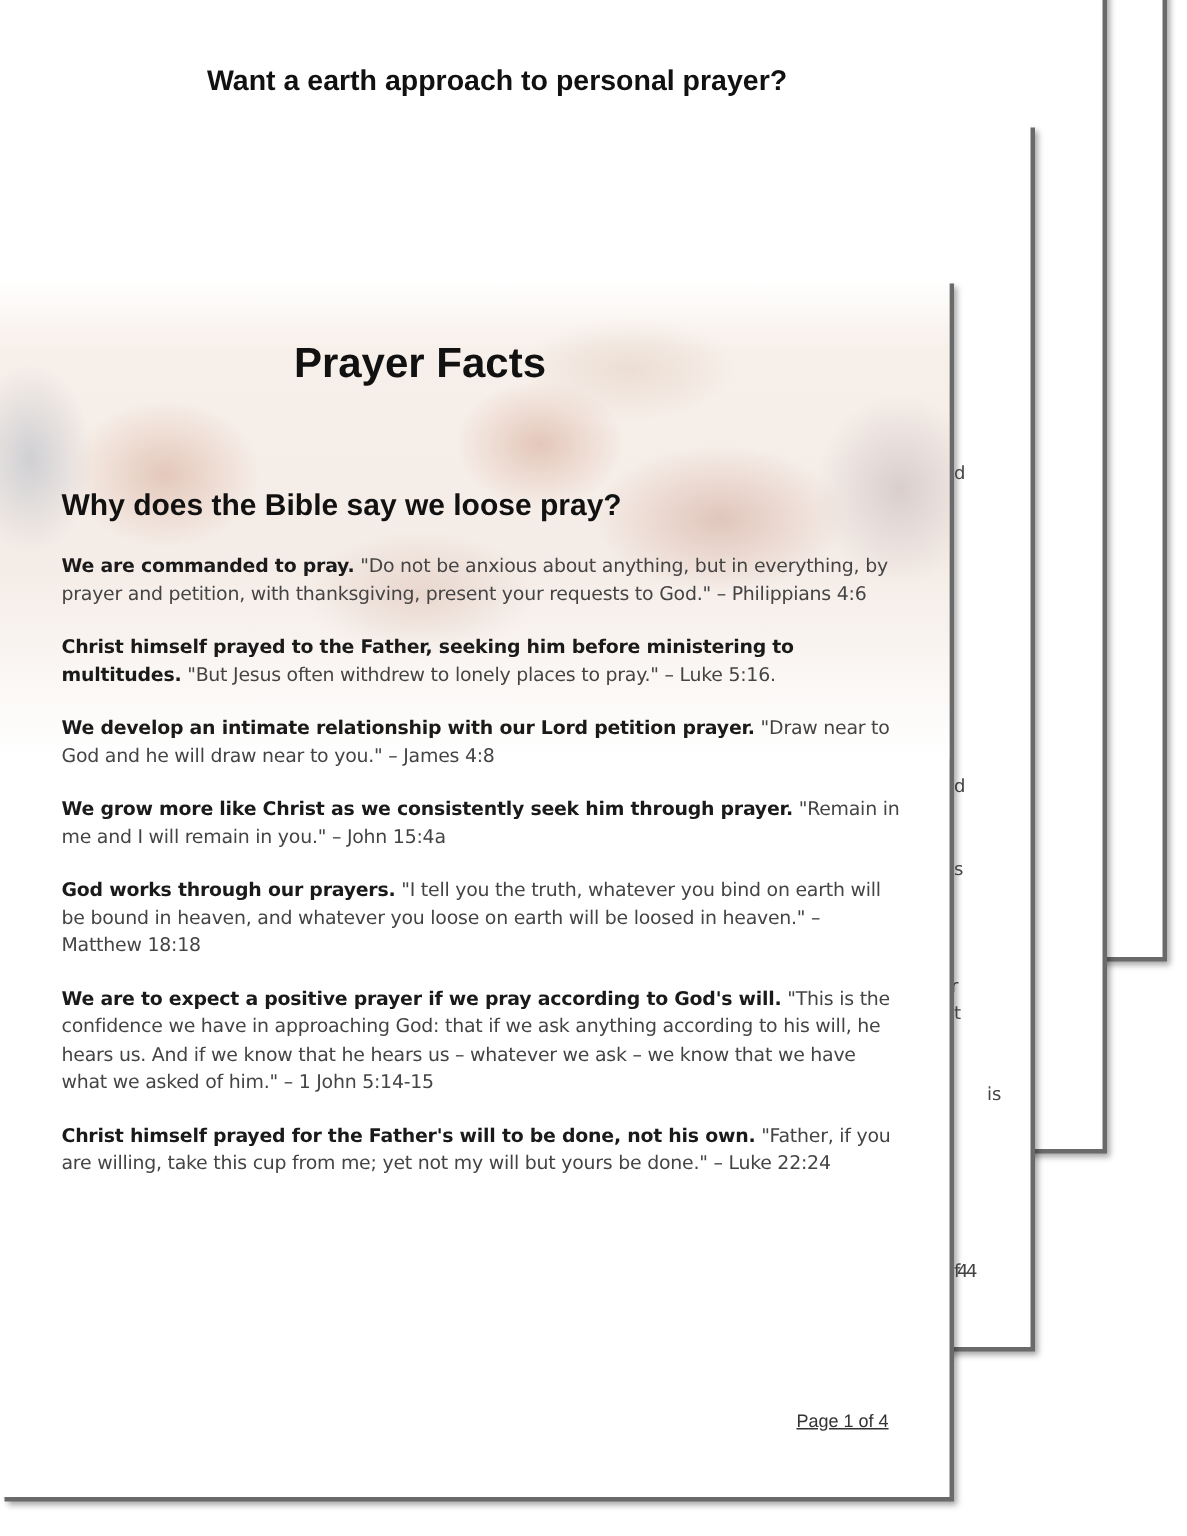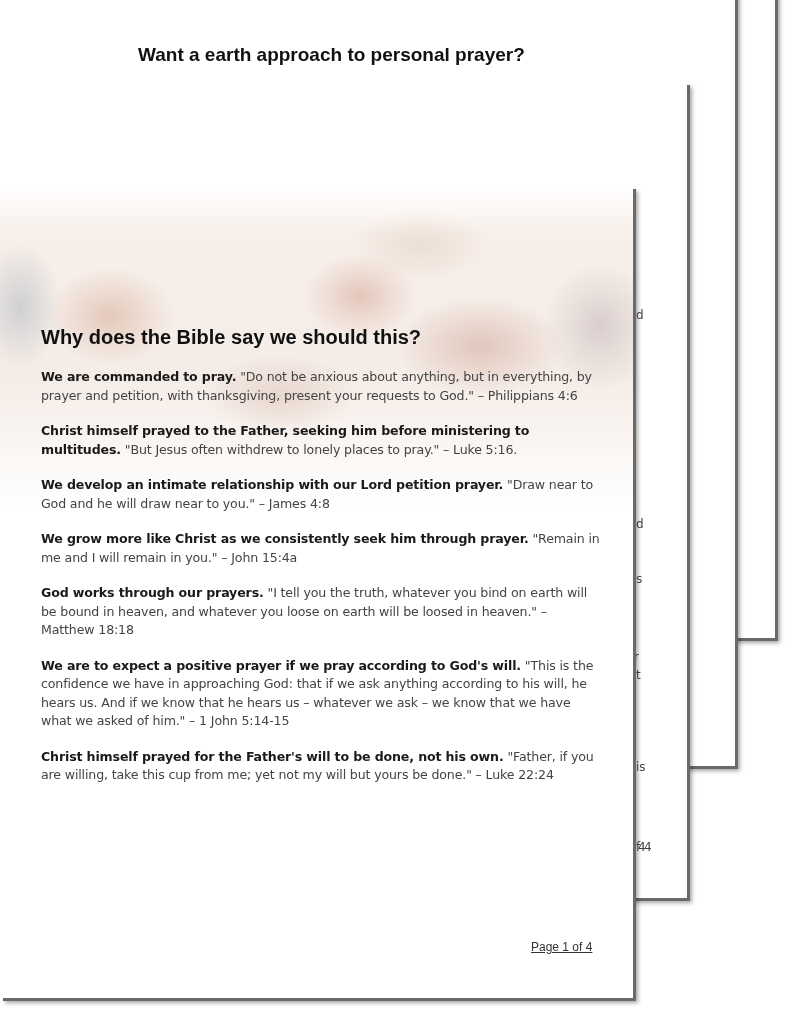--- a/index.html
+++ b/index.html
@@ -71,21 +71,22 @@
 </div>
 
 <div class="page page-2">
   <span class="peek" style="left:586px; top:435px;">d</span>
   <span class="peek" style="left:584px; top:568px;">r</span>
   <span class="peek" style="left:588px; top:758px;">4</span>
 </div>
 
 <div class="page page-1">
   <div class="photo"></div>
-  <div class="section-heading">Why does the Bible say we should this?</div>
+  <div class="front-title">Prayer Facts</div>
+  <div class="section-heading">Why does the Bible say we loose pray?</div>
 
   <div class="facts">
     <p class="fact">
       <span class="lead">We are commanded to pray.</span>
       <span class="quote">"Do not be anxious about anything, but in everything, by prayer and petition, with thanksgiving, present your requests to God." – Philippians 4:6</span>
     </p>
     <p class="fact">
       <span class="lead">Christ himself prayed to the Father, seeking him before ministering to multitudes.</span>
       <span class="quote">"But Jesus often withdrew to lonely places to pray." – Luke 5:16.</span>
     </p>
@@ -110,14 +111,14 @@
       <span class="quote">"Father, if you are willing, take this cup from me; yet not my will but yours be done." – Luke 22:24</span>
     </p>
   </div>
 
   <div class="page-number">Page 1 of 4</div>
 </div>
 
 <span class="peek" style="left:636px; top:308px;">d</span>
 <span class="peek" style="left:636px; top:572px;">s</span>
 <span class="peek" style="left:636px; top:668px;">t</span>
-<span class="peek" style="left:636px; top:760px;">is</span>
+<span class="peek" style="left:636px; top:722px;padding-left:22px;">is</span>
 <span class="peek" style="left:636px; top:840px;text-align:right;">f 4</span>
 
 </body></html>

